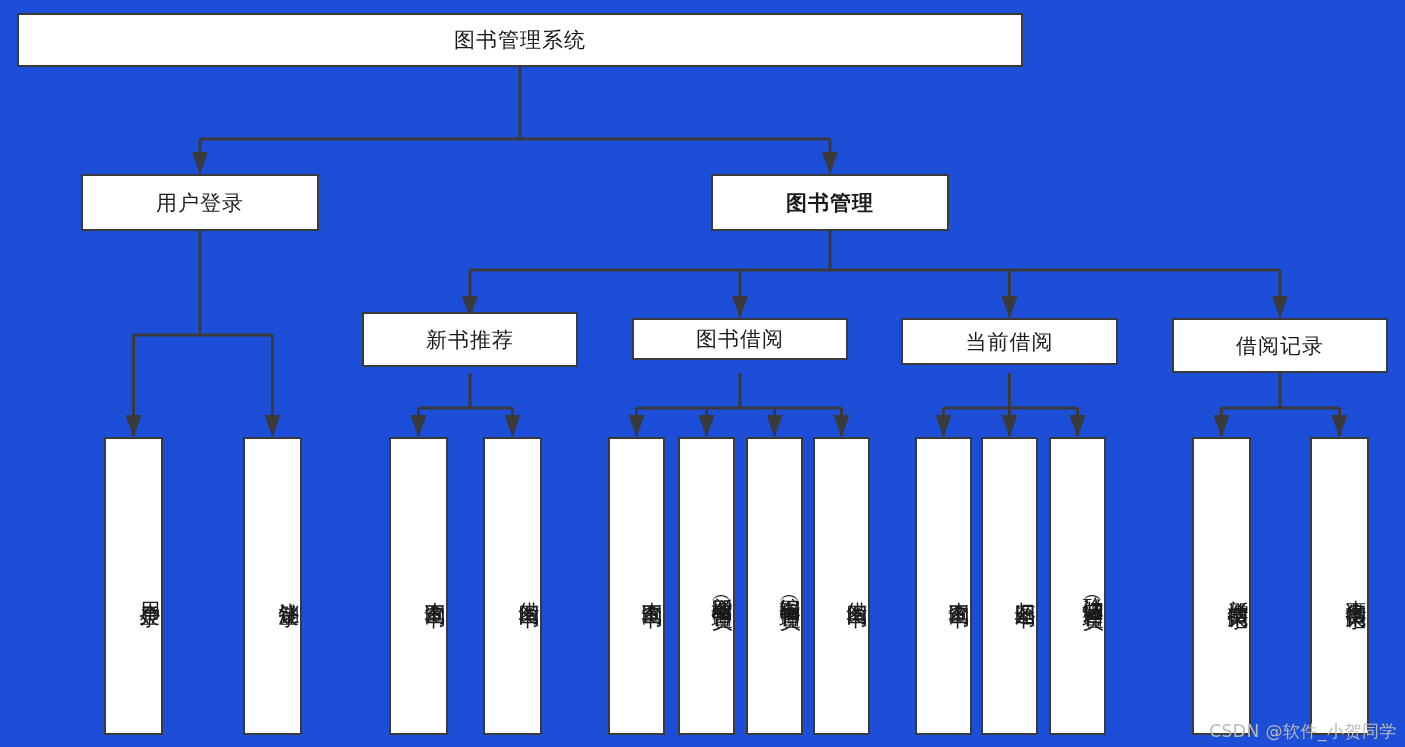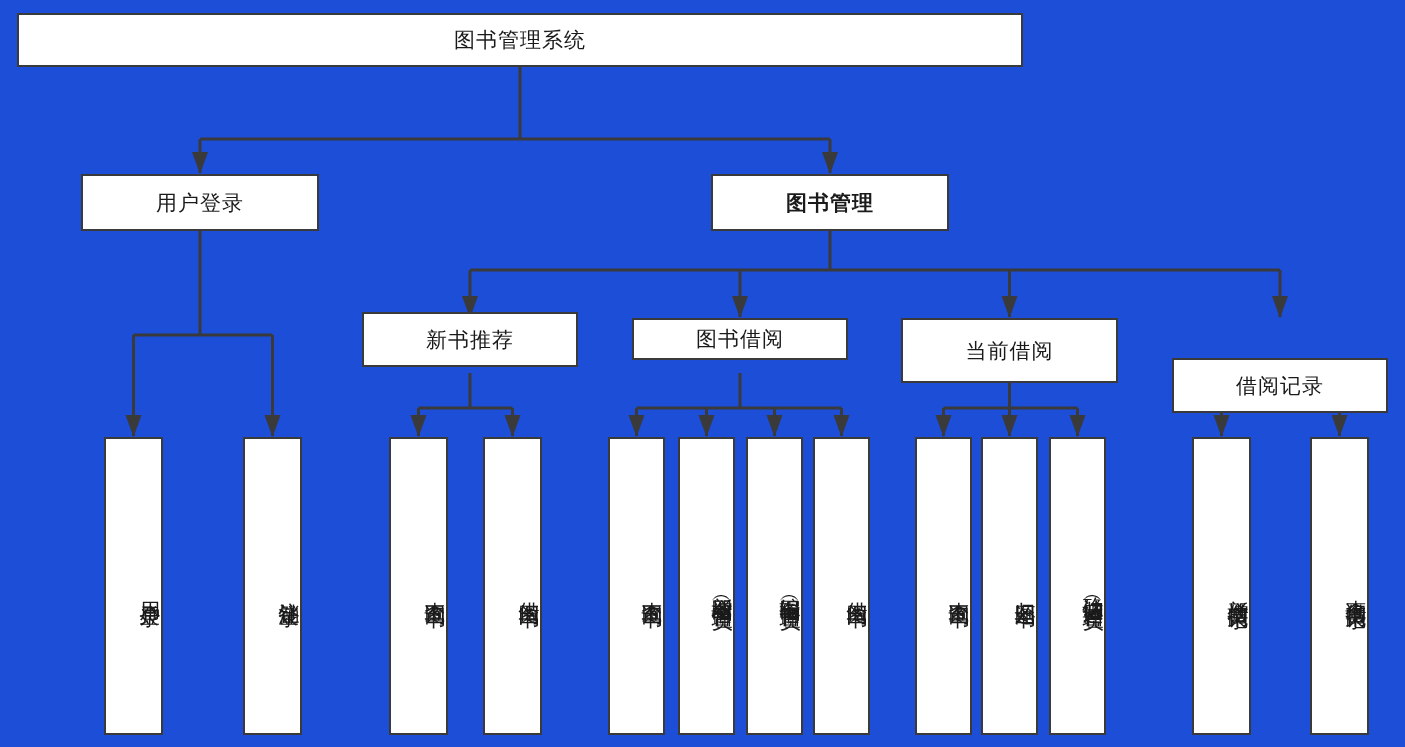--- a/index.html
+++ b/index.html
@@ -130,24 +130,24 @@
       </div>
       <div class="node horiz" style="left: 711px; top: 174px; width: 238px; height: 57px; font-weight: bold;">
         <span class="lbl">图书管理</span>
       </div>
       <div class="node horiz" style="left: 362px; top: 312px; width: 216px; height: 55px;">
         <span class="lbl">新书推荐</span>
       </div>
       <div class="node horiz" style="left: 632px; top: 318px; width: 216px; height: 42px;">
         <span class="lbl">图书借阅</span>
       </div>
-      <div class="node horiz" style="left: 901px; top: 318px; width: 217px; height: 65px;">
+      <div class="node horiz" style="left: 901px; top: 318px; width: 217px; height: 47px;">
         <span class="lbl">当前借阅</span>
       </div>
-      <div class="node horiz" style="left: 1172px; top: 318px; width: 216px; height: 55px; margin-top: 40px;">
+      <div class="node horiz" style="left: 1172px; top: 318px; width: 216px; height: 55px;">
         <span class="lbl">借阅记录</span>
       </div>
       <div class="node vert" style="left: 104px; top: 437px; width: 59px; height: 298px;">
         <span class="lbl">用户登录</span>
       </div>
       <div class="node vert" style="left: 243px; top: 437px; width: 59px; height: 298px;">
         <span class="lbl">注销登录</span>
       </div>
       <div class="node vert" style="left: 389px; top: 437px; width: 59px; height: 298px;">
         <span class="lbl">查询图书</span>
@@ -177,13 +177,14 @@
         <span class="lbl">确认归还（管理员）</span>
       </div>
       <div class="node vert" style="left: 1192px; top: 437px; width: 59px; height: 298px;">
         <span class="lbl">新增借阅记录</span>
       </div>
       <div class="node vert" style="left: 1310px; top: 437px; width: 59px; height: 298px;">
         <span class="lbl">查询借阅记录</span>
       </div>
     </div>
 
+  <div class="watermark">CSDN @软件_小贺同学</div>
 </div>
 
 </body></html>

